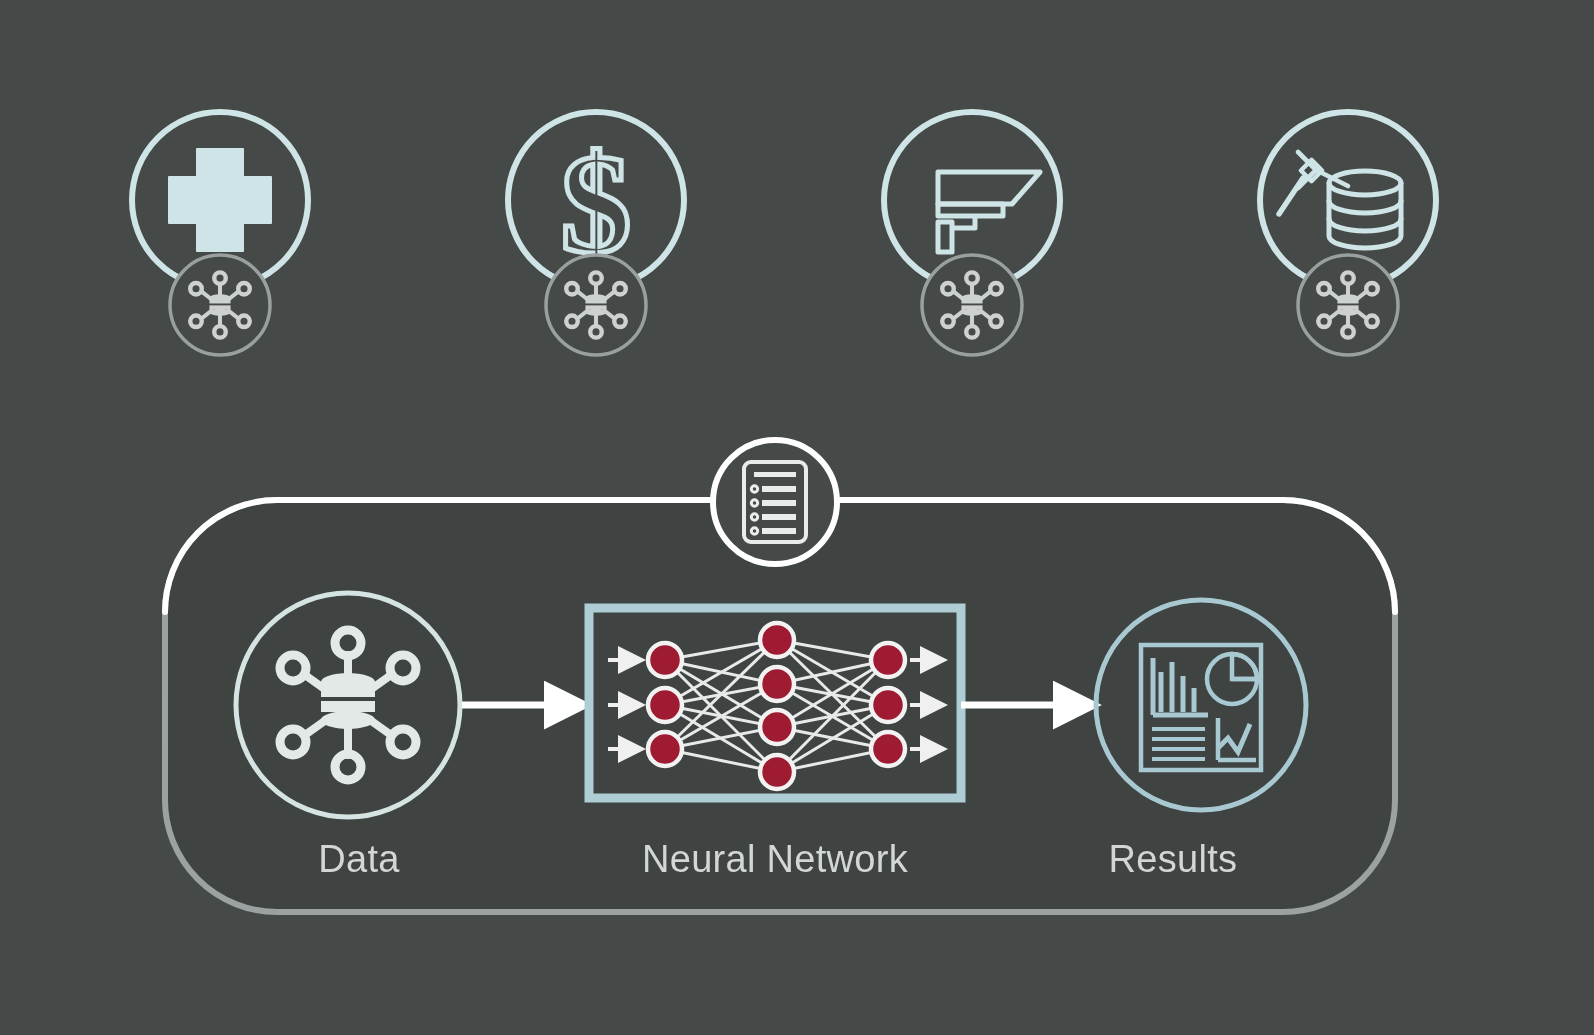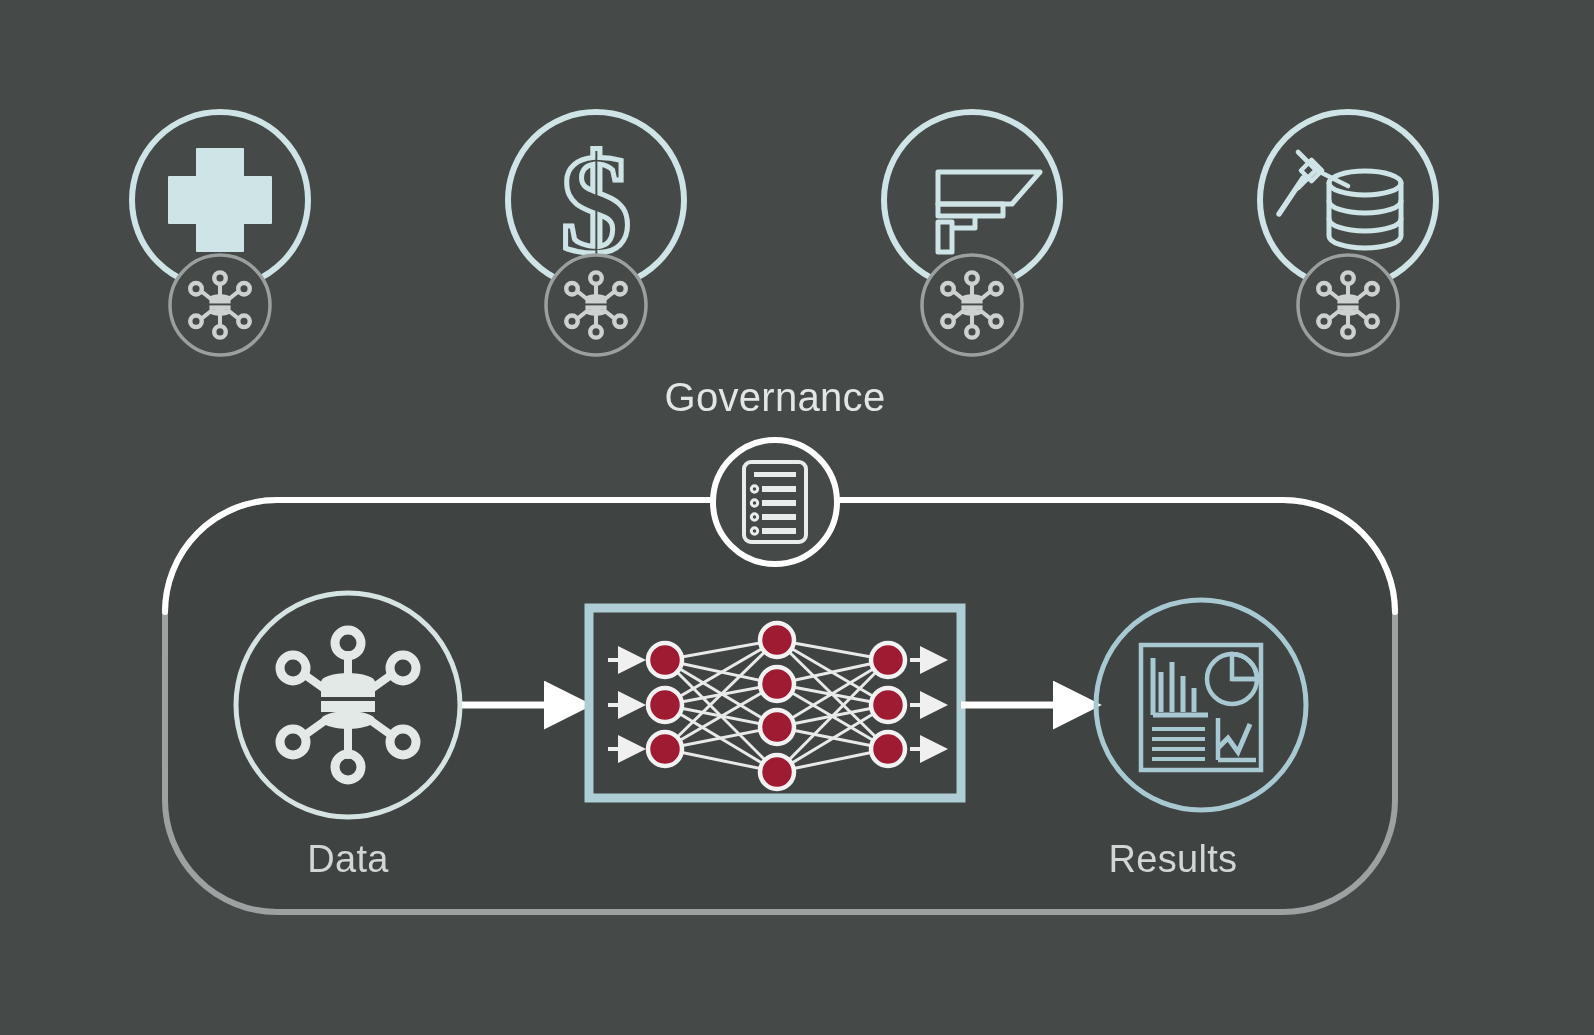--- a/index.html
+++ b/index.html
@@ -283,20 +283,20 @@
 
         <g stroke-width="4.5">
           <line x1="1218" y1="718" x2="1218" y2="760"></line>
           <line x1="1218" y1="760" x2="1256" y2="760"></line>
           <polyline points="1218,748 1228,738 1238,752 1250,724" fill="none" stroke-width="5"></polyline>
         </g>
       </g>
     </g>
   </svg>
 
-  <div class="label-text governance-label" style="left:775px; top:375px; transform:translate(-50%,0);">Governance</div>
-
-  <div class="label-text stage-label" style="left:348px; top:838px; transform:translate(-50%,0);">Data</div>
-
+
+  <div class="label-text stage-label" style="left:359px; top:838px; transform:translate(-50%,0);">Data</div>
+
+  <div class="label-text stage-label" style="left:775px; top:838px; transform:translate(-50%,0);">Neural Network</div>
 
   <div class="label-text stage-label" style="left:1173px; top:838px; transform:translate(-50%,0);">Results</div>
 
 </div>
 
 </body></html>

